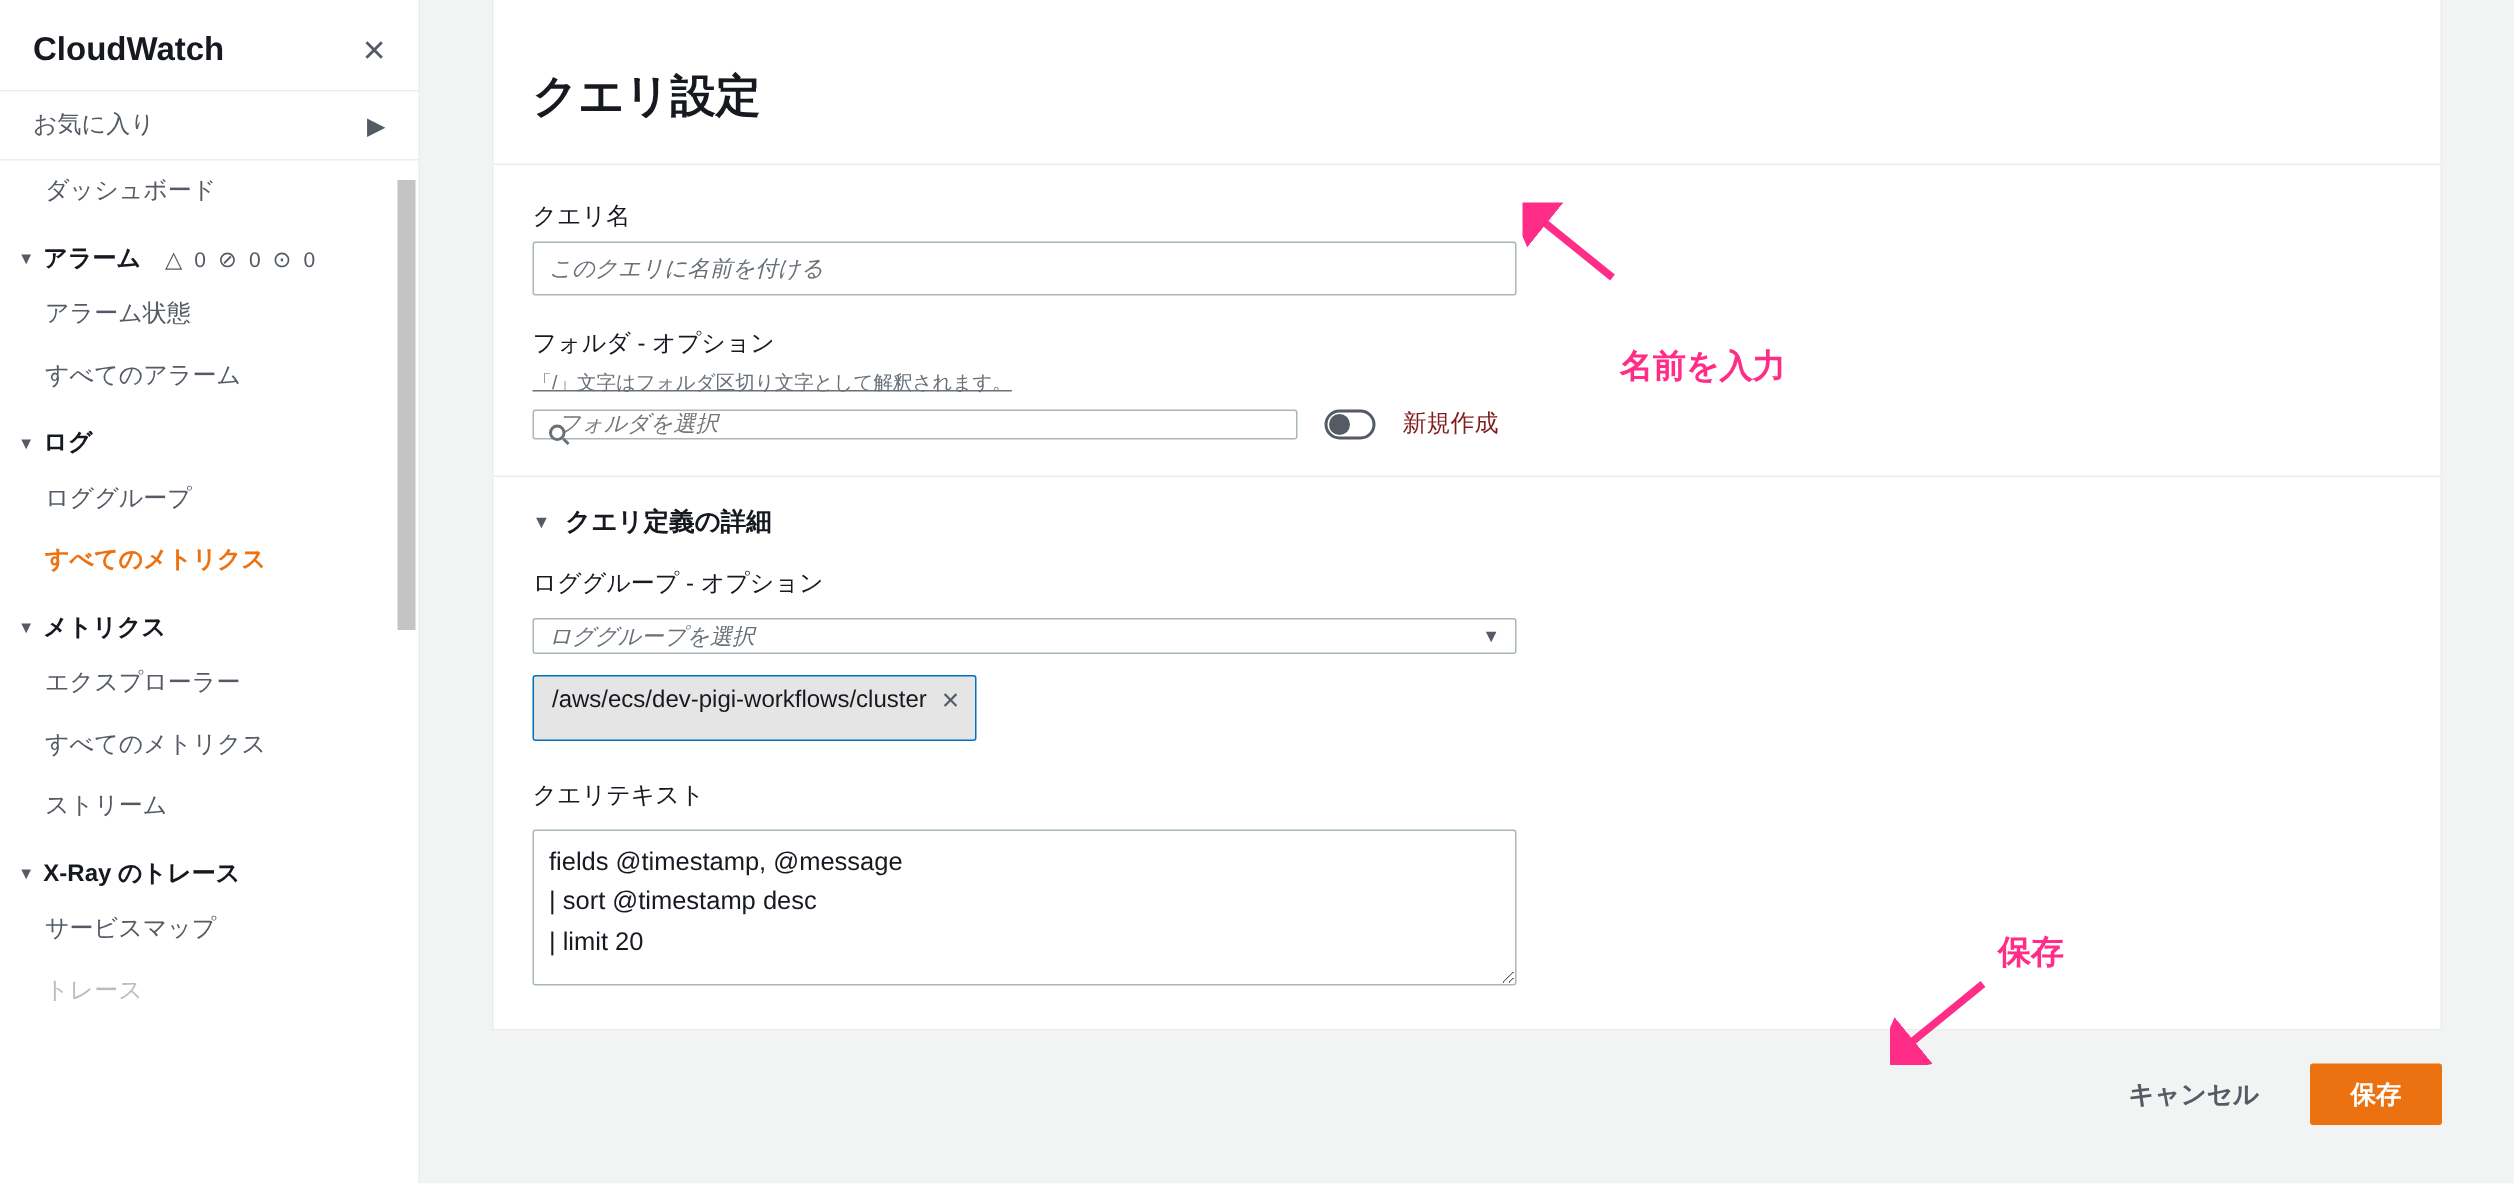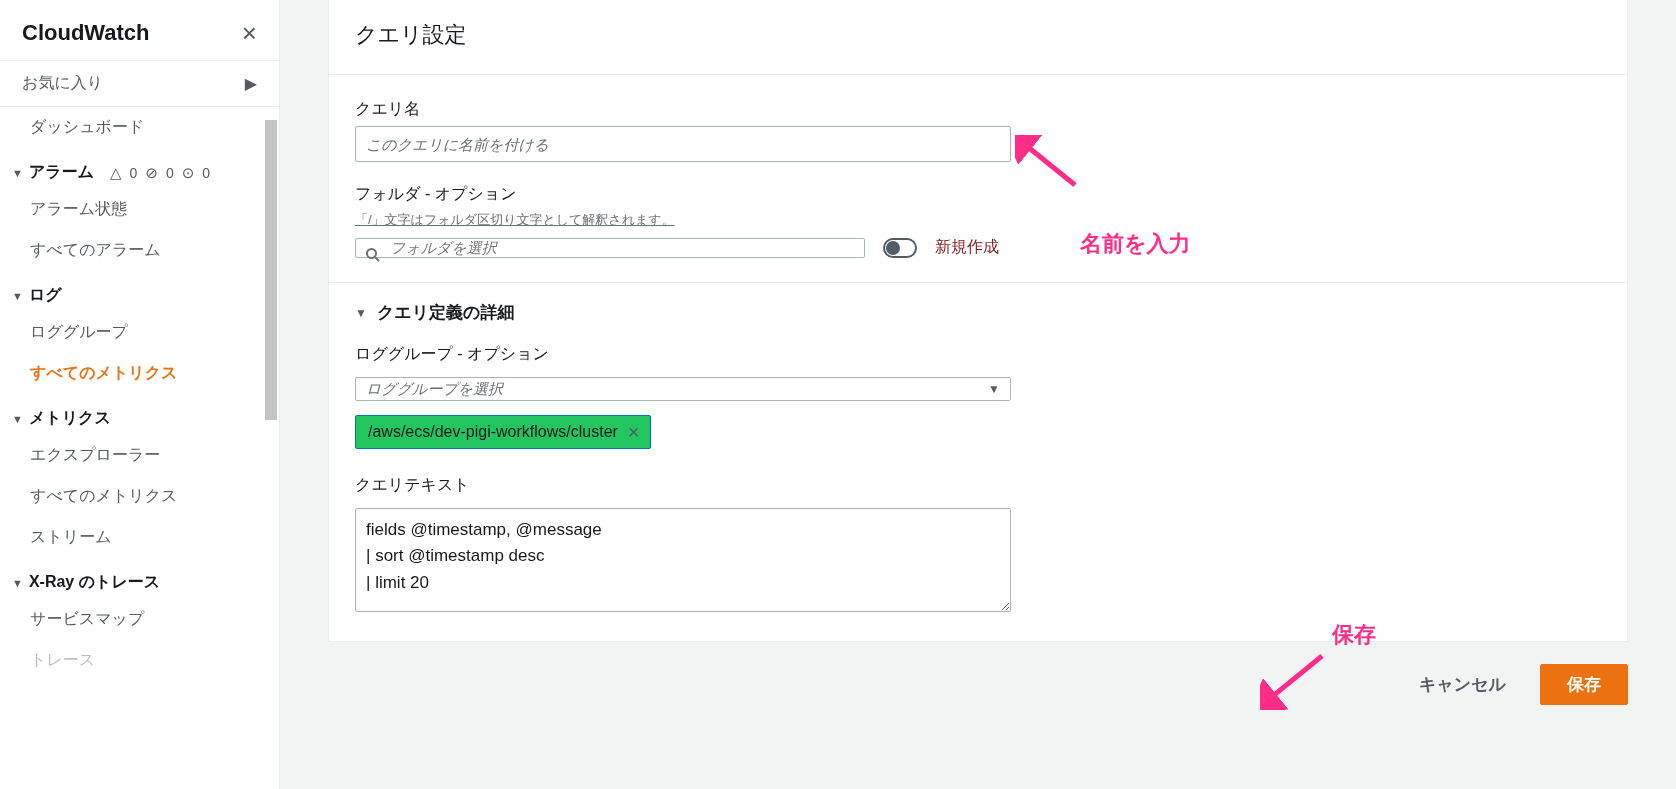--- a/index.html
+++ b/index.html
@@ -89,21 +89,21 @@
   .panel {
     background: #fff;
     margin: 0 48px 0 48px;
     border: 1px solid #eaeded;
     border-top: none;
   }
   .panel-header {
     padding: 20px 26px 24px 26px;
     border-bottom: 1px solid #eaeded;
   }
-  .panel-title { font-size: 22px; font-weight: 400; color: #16191f; }
+  .panel-title { font-size: 30px; font-weight: 700; color: #16191f; margin-top: 24px; }
   .panel-body { padding: 24px 26px 26px 26px; }
 
   .fld-lbl { font-size: 16px; color: #16191f; margin-bottom: 6px; }
   .fld-help { font-size: 13px; color: #687078; margin-bottom: 8px; text-decoration: underline; }
 
   .txt-input {
     width: 656px; height: 36px;
     border: 1px solid #aab7b8;
     border-radius: 2px;
     padding: 0 10px;
@@ -116,21 +116,21 @@
   .search-wrap {
     position: relative; width: 510px;
   }
   .search-wrap .icon {
     position: absolute; left: 10px; top: 9px; color: #687078; font-size: 16px;
   }
   .search-input {
     width: 100%; height: 20px;
     border: 1px solid #aab7b8;
     border-radius: 2px;
-    padding: 0 10px 0 34px;
+    padding: 0 10px 0 16px;
     font-size: 15px; font-style: italic; color: #a16207;
   }
 
   .toggle {
     width: 34px; height: 20px; border-radius: 10px;
     background: #fff; border: 2px solid #545b64; position: relative;
     display: inline-block; cursor: pointer;
   }
   .toggle::after {
     content: ""; position: absolute; left: 1px; top: 1px;
@@ -149,22 +149,22 @@
     width: 656px; height: 24px;
     border: 1px solid #aab7b8; border-radius: 2px;
     display: flex; align-items: center; justify-content: space-between;
     padding: 0 10px; cursor: pointer;
   }
   .select .ph { color: #687078; font-style: italic; font-size: 15px; }
   .select .arr { color: #545b64; font-size: 12px; }
 
   .chip {
     display: inline-flex; align-items: center; gap: 10px;
-    border: 1px solid #0073bb; background: #22c55e;
-    border-radius: 2px; padding: 6px 10px 6px 12px;
+    border: 1px solid #0073bb; background: #e5e5e5;
+    border-radius: 2px; padding: 6px 10px 16px 12px;
     margin-top: 14px; font-size: 16px; color: #16191f;
   }
   .chip .x { color: #545b64; font-size: 20px; cursor: pointer; line-height: 1; }
 
   .code-ta {
     width: 656px; height: 104px;
     border: 1px solid #aab7b8; border-radius: 2px;
     padding: 8px 10px; font-size: 17px; line-height: 1.55;
     font-family: inherit; resize: both; color: #16191f;
   }

